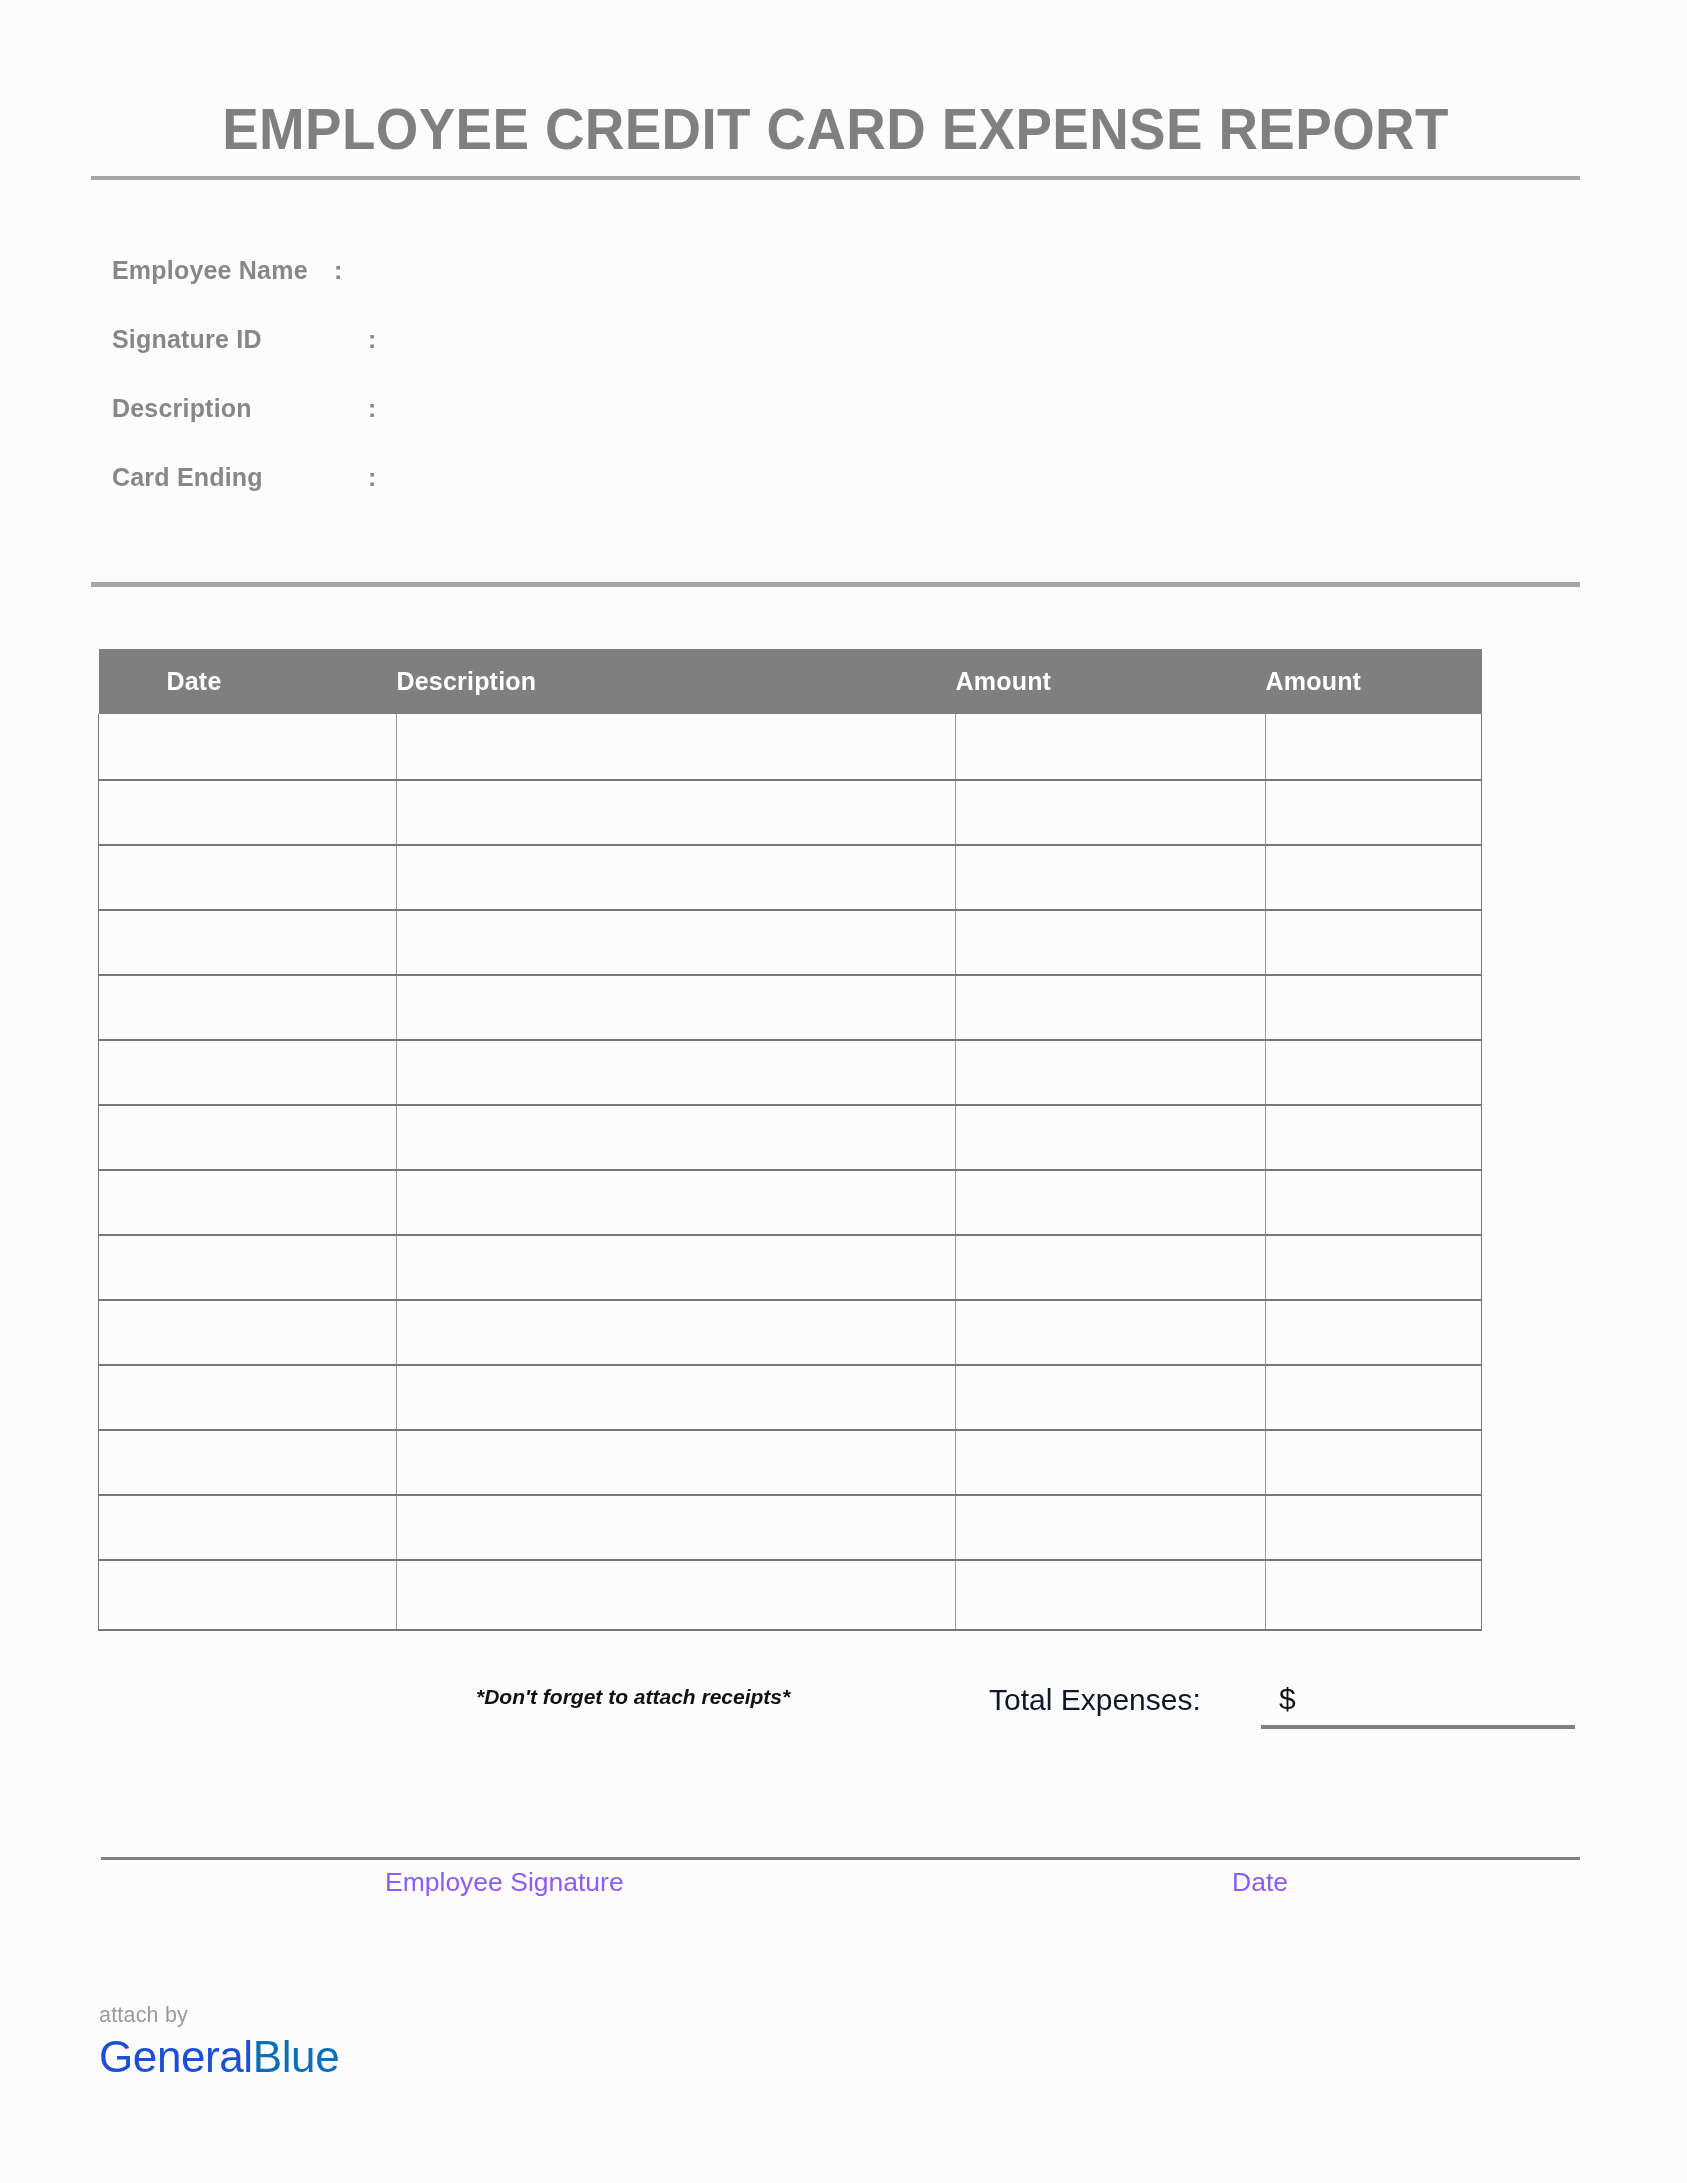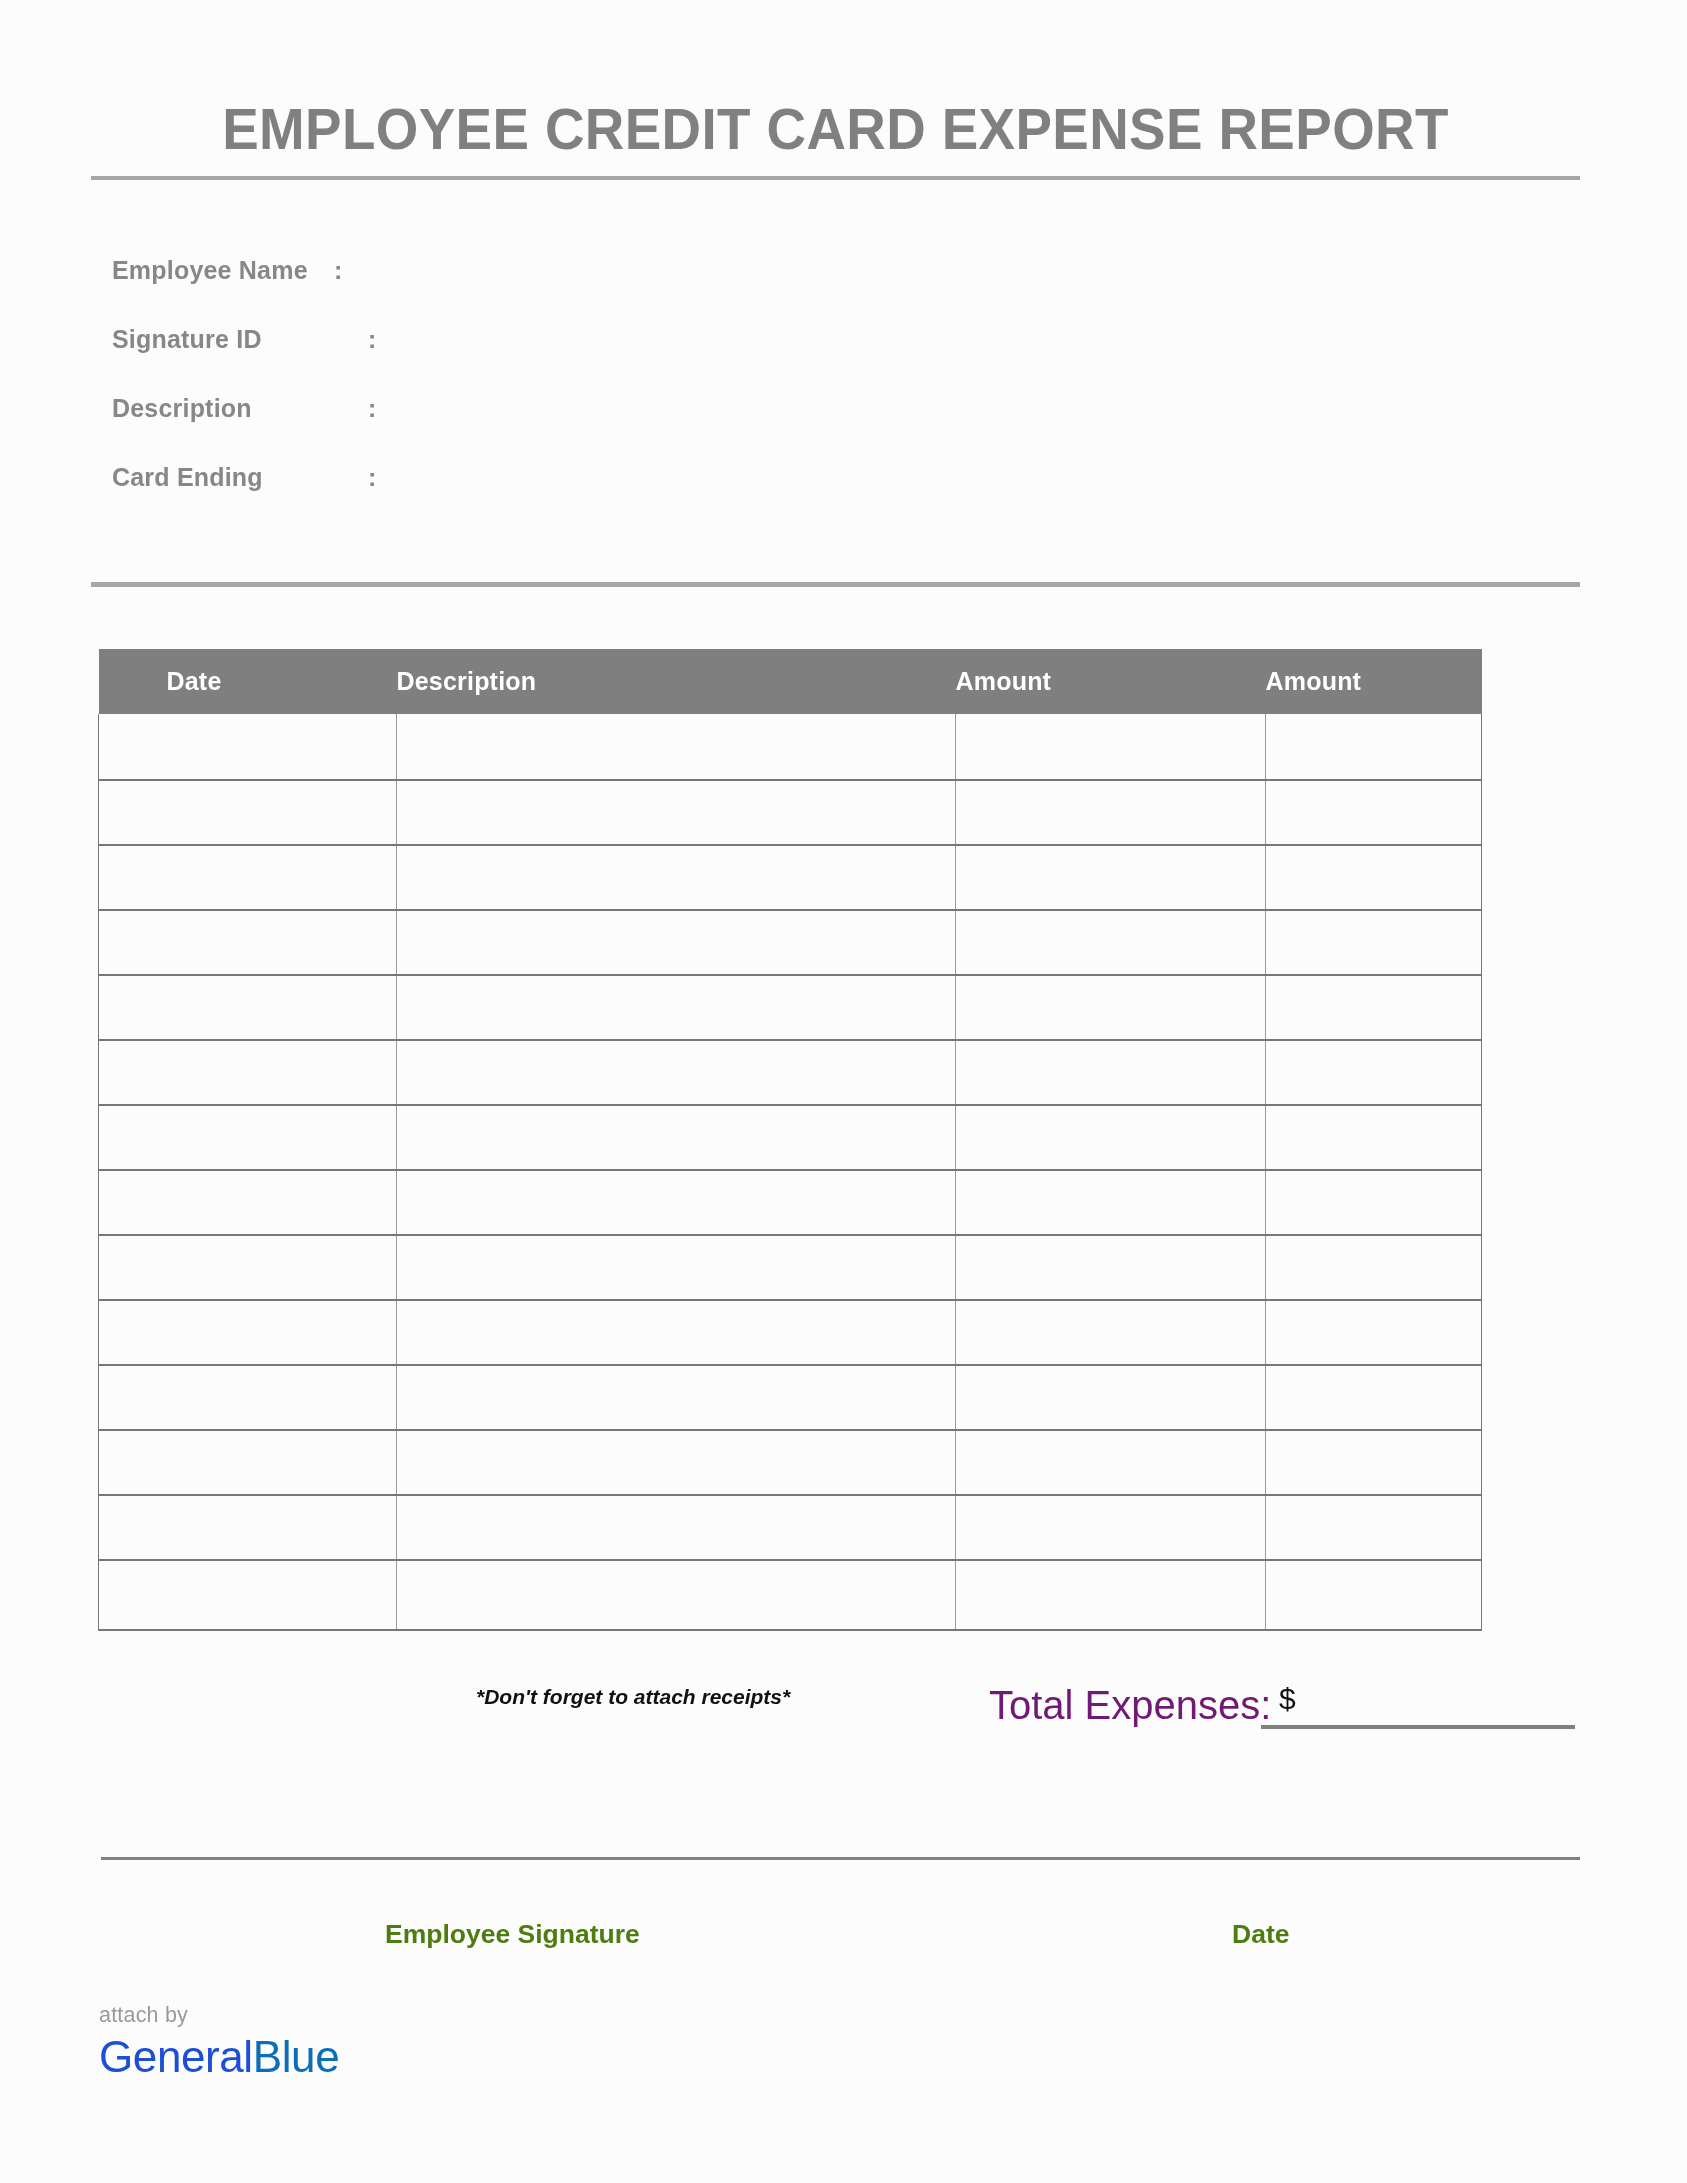--- a/index.html
+++ b/index.html
@@ -162,22 +162,22 @@
     font-weight: 700;
     color: #111111;
     white-space: nowrap;
     font-family: "Liberation Sans Narrow", "Liberation Sans", sans-serif;
   }
 
   .total-label {
     position: absolute;
     left: 989px;
     top: 1683px;
-    font-size: 40px;
-    color: #701a75;
+    font-size: 30px;
+    color: #0f172a;
     white-space: nowrap;
     font-family: "Liberation Sans Narrow", "Liberation Sans", sans-serif;
   }
 
   .total-currency {
     position: absolute;
     left: 1279px;
     top: 1682px;
     font-size: 30px;
     color: #111111;
@@ -198,26 +198,25 @@
     position: absolute;
     left: 101px;
     top: 1857px;
     width: 1479px;
     height: 2.5px;
     background: #808080;
   }
 
   .sig-label {
     position: absolute;
-    top: 1919px;
+    top: 1867px;
     font-size: 26.5px;
-    color: #4d7c0f;
-    white-space: nowrap;
-    font-family: "Liberation Sans Narrow", "Liberation Sans", sans-serif;
-    font-weight: bold;
+    color: #8b5cf6;
+    white-space: nowrap;
+    font-family: "Liberation Sans Narrow", "Liberation Sans", sans-serif;
   }
 
   .sig-employee { left: 385px; }
   .sig-date     { left: 1232px; }
 
   
   .logo {
     position: absolute;
     left: 99px;
     top: 2001px;

